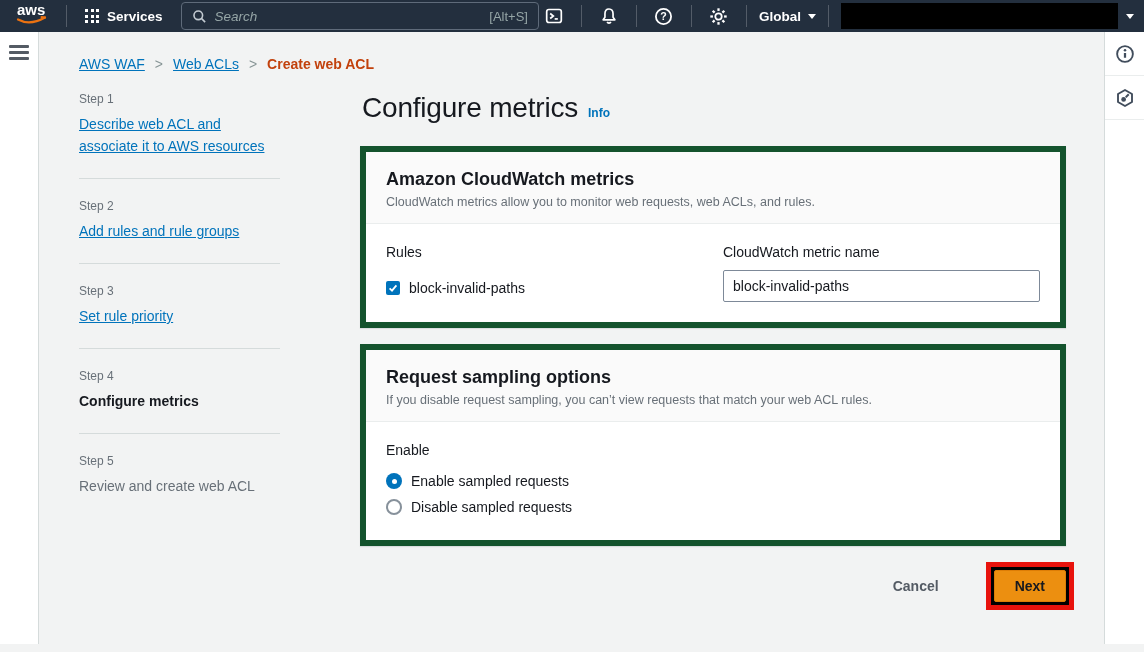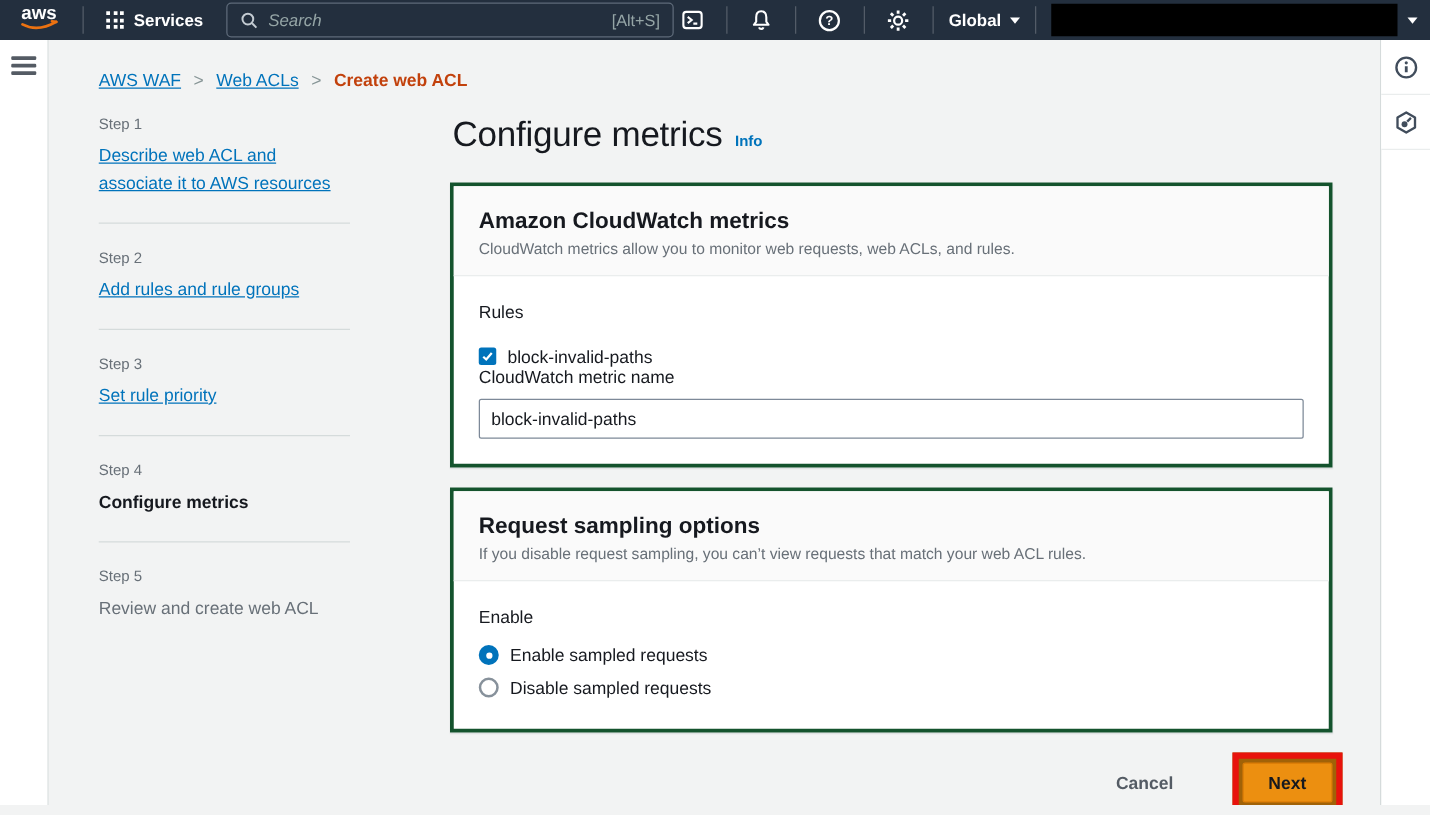--- a/index.html
+++ b/index.html
@@ -54,50 +54,50 @@
     line-height:22px; cursor:pointer; }
   .step-current { font-size:14px; font-weight:700; color:#16191f; line-height:22px; }
   .step-future { font-size:14px; color:#687078; line-height:22px; }
   .stepsnav hr { border:none; border-top:1px solid #d5dbdb; margin:21px 0 20px 0; }
 
   .content { width:706px; flex:none; }
   .page-title-row { display:flex; align-items:baseline; gap:10px; padding-left:2px; }
   h1 { font-size:28px; font-weight:400; color:#16191f; letter-spacing:-0.2px; }
   .info-link { font-size:12px; font-weight:700; color:#0073bb; cursor:pointer; }
 
-  .card { background:#fff; border:3px solid #14532d; margin-top:22px;
+  .card { background:#fff; border:6px solid #14532d; margin-top:22px;
     box-shadow:0 1px 1px rgba(0,28,36,.1); }
   .card + .card { margin-top:16px; }
   .card-header { background:#fafafa; border-bottom:1px solid #eaeded; padding:17px 20px 14px 20px; }
   .card-header h2 { font-size:18px; font-weight:700; color:#16191f; }
   .card-desc { font-size:12.5px; color:#687078; margin-top:5px; }
   .card-body { padding:20px; }
 
-  .field-grid { display:grid; grid-template-columns:1fr; grid-column-gap:20px; }
+  .field-grid { display:grid; grid-template-columns:1fr 1fr; grid-column-gap:20px; }
   .field-label { font-size:14px; color:#16191f; }
   .check-row { display:flex; align-items:center; gap:9px; margin-top:20px; font-size:14px; }
   .checkbox { width:14px; height:14px; background:#0073bb; border-radius:2px; flex:none;
     display:flex; align-items:center; justify-content:center; cursor:pointer; }
   .text-input { width:100%; height:32px; border:1px solid #7d8998; border-radius:2px;
     padding:4px 9px; font-size:14px; color:#16191f; margin-top:10px; background:#fff;
     font-family:"Liberation Sans",sans-serif; outline:none; }
 
   .options-label { font-size:14px; margin-bottom:10px; }
   .radio-row { display:flex; align-items:center; gap:9px; height:26px; font-size:14px; }
   .radio { width:16px; height:16px; border-radius:50%; flex:none; cursor:pointer; }
   .radio.off { border:2px solid #87919b; background:#fff; }
   .radio.on { background:#0073bb; display:flex; align-items:center; justify-content:center; }
   .radio.on i { width:5px; height:5px; border-radius:50%; background:#fff; display:block; }
 
   .footer-row { display:flex; align-items:center; justify-content:flex-end; margin-top:16px; }
   .link-btn { font-size:14px; font-weight:700; color:#545b64; cursor:pointer; margin-right:29px; }
   .btn { height:32px; border-radius:2px; font-size:14px; font-weight:700; cursor:pointer;
     padding:0 20px; font-family:"Liberation Sans",sans-serif; }
   .btn-normal { background:#fff; border:1px solid #545b64; color:#545b64; }
-  .annotation { border:5px solid #e8120c; background:#a16207; padding:3px; margin:0 -8px 0 18px; }
+  .annotation { border:5px solid #e8120c; background:#000000; padding:3px; margin:0 -8px 0 18px; }
   .btn-primary { background:#ec8f10; border:1px solid #dd7d06; color:#16191f; display:block; }
 </style>
 </head>
 <body>
 
 <div class="topnav">
   <span style="cursor:pointer;flex:none;">
     <svg width="42" height="26" viewBox="0 0 42 26">
       <text x="5" y="14" fill="#ffffff" font-size="15" font-weight="bold" font-family="Liberation Sans, sans-serif">aws</text>
       <path d="M6 18.5 Q 18 25 33 16.5" stroke="#ec7211" stroke-width="2.2" fill="none" stroke-linecap="round"></path>

